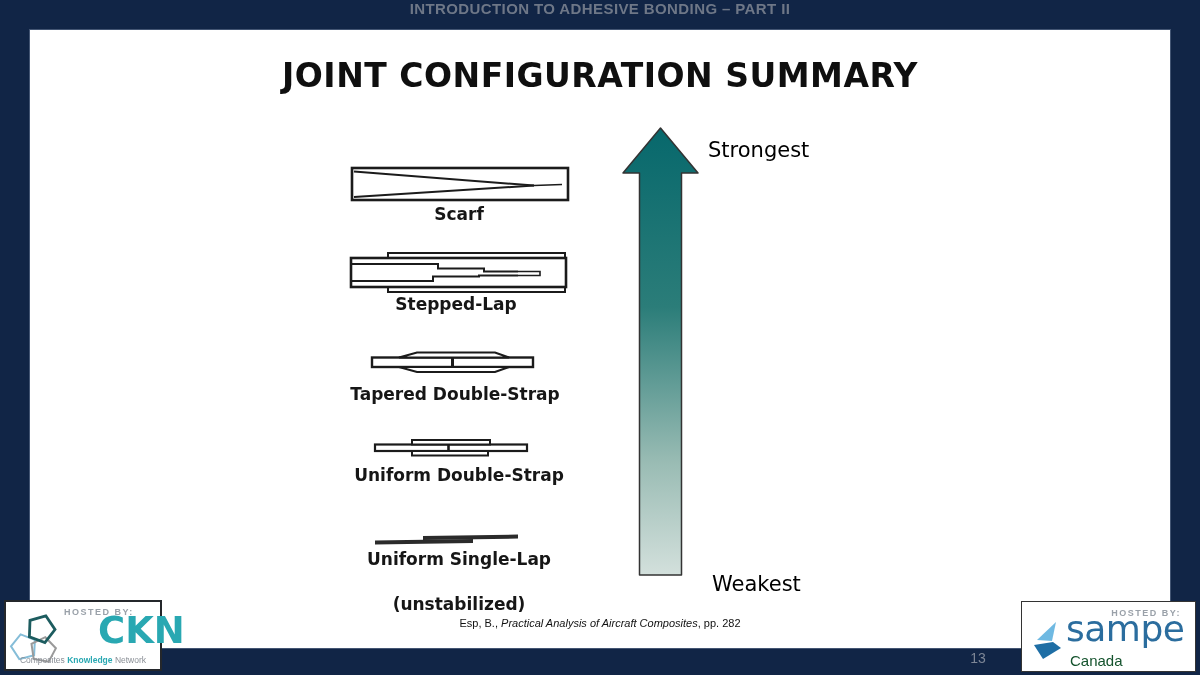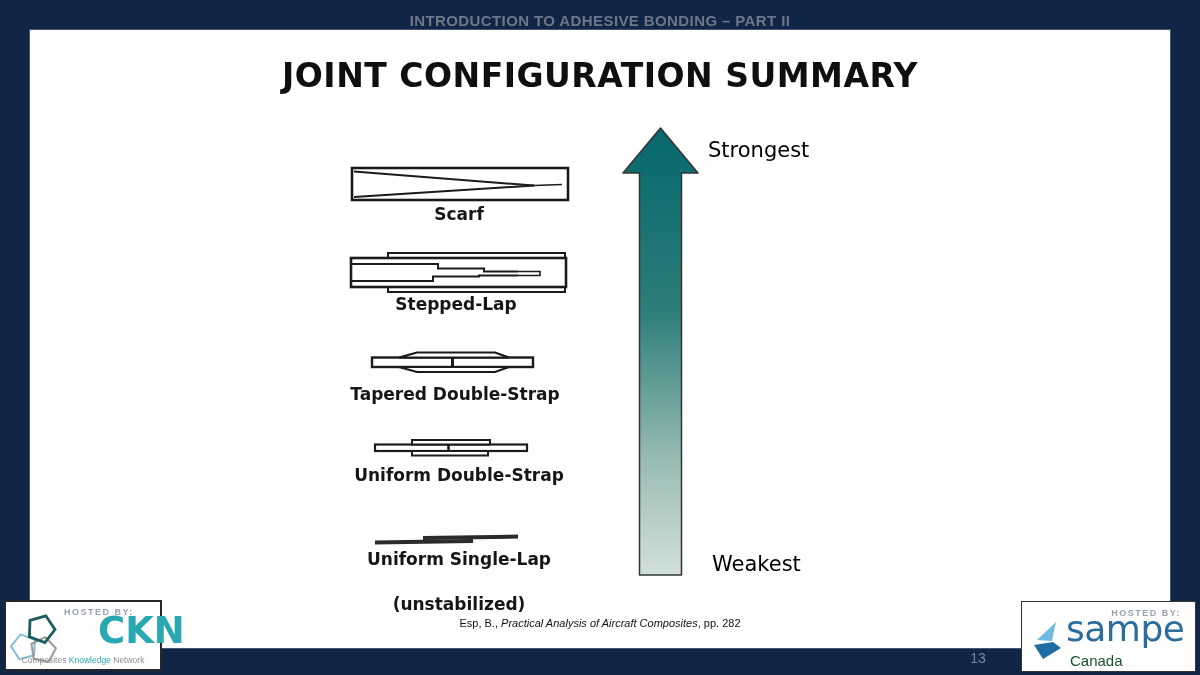--- a/index.html
+++ b/index.html
@@ -9,21 +9,21 @@
     font-family:"Liberation Sans",sans-serif;
     -webkit-font-smoothing:antialiased;
   }
   .content-area{
     position:absolute;left:30px;top:30px;width:1140px;height:618px;
     background:#ffffff;
     box-shadow:0 0 0 1px rgba(160,175,200,0.35);
   }
   .header-bar{
     position:absolute;left:0;top:0;width:1200px;height:40px;
-    display:flex;align-items:center;justify-content:center;
+    display:flex;justify-content:center;
     color:#6e7787;font-weight:bold;font-size:15px;letter-spacing:0.4px;
   }
   .slide-title{
     position:absolute;left:30px;top:56px;width:1140px;text-align:center;
     font-family:"DejaVu Sans",sans-serif;font-weight:800;font-size:33px;
     letter-spacing:0.5px;color:#0f0f0f;
   }
   .joint-label{
     position:absolute;transform:translateX(-50%);
     font-family:"DejaVu Sans",sans-serif;font-weight:700;font-size:17px;
@@ -49,21 +49,21 @@
   }
   .ckn-text{
     position:absolute;left:56px;top:10px;
     font-family:"DejaVu Sans",sans-serif;font-weight:800;font-size:37px;
     color:#29a8b2;letter-spacing:0px;line-height:1;margin-left:36px;
   }
   .ckn-tagline{
     position:absolute;left:0;bottom:4px;width:100%;text-align:center;
     font-size:8.5px;color:#8a8f96;white-space:nowrap;
   }
-  .ckn-tagline .kw{color:#29a8b2;font-weight:normal;}
+  .ckn-tagline .kw{color:#29a8b2;font-weight:bold;}
   .sampe-text{
     position:absolute;left:44px;top:6px;
     font-family:"DejaVu Sans",sans-serif;font-weight:400;font-size:36px;
     color:#2b6d9e;letter-spacing:-0.5px;line-height:1.15;
   }
   .sampe-region{
     position:absolute;left:48px;bottom:2px;font-size:15px;color:#14532d;text-align:right;
   }
   .page-number{
     position:absolute;left:960px;top:650px;width:36px;text-align:center;
@@ -134,21 +134,21 @@
       <stop offset="0%" stop-color="#07686c"></stop>
       <stop offset="40%" stop-color="#2b7d79"></stop>
       <stop offset="75%" stop-color="#9abcb4"></stop>
       <stop offset="100%" stop-color="#d3e0dc"></stop>
     </linearGradient>
   </defs>
   <polygon points="660.5,128 698,173 681.5,173 681.5,575 639.5,575 639.5,173 623,173" fill="url(#arrowGrad)" stroke="#333" stroke-width="1.5" stroke-linejoin="round"></polygon>
 </svg>
 
 <div class="strength-label" style="left:708px;top:138px;">Strongest</div>
-<div class="strength-label" style="left:712px;top:552px;">Weakest</div>
+<div class="strength-label" style="left:712px;top:572px;">Weakest</div>
 
 <div class="citation">
   <span>Esp, B., </span><span class="it">Practical Analysis of Aircraft Composites</span><span>, pp. 282</span>
 </div>
 
 <div class="logo-box ckn-box">
   <div class="hosted-by" style="top:5px;left:58px;">HOSTED BY:</div>
   <svg class="abs" style="left:2px;top:8px;" width="56" height="54" viewBox="0 0 56 54" fill="none">
     <polygon points="12.6,24.4 26.9,29.9 26.1,45.2 11.3,49.1 3,36.3" stroke="#85bdd8" stroke-width="2"></polygon>
     <polygon points="37.3,27.2 47.9,38.2 40.7,51.7 25.7,49 23.5,33.9" stroke="#9a9a9a" stroke-width="2"></polygon>

